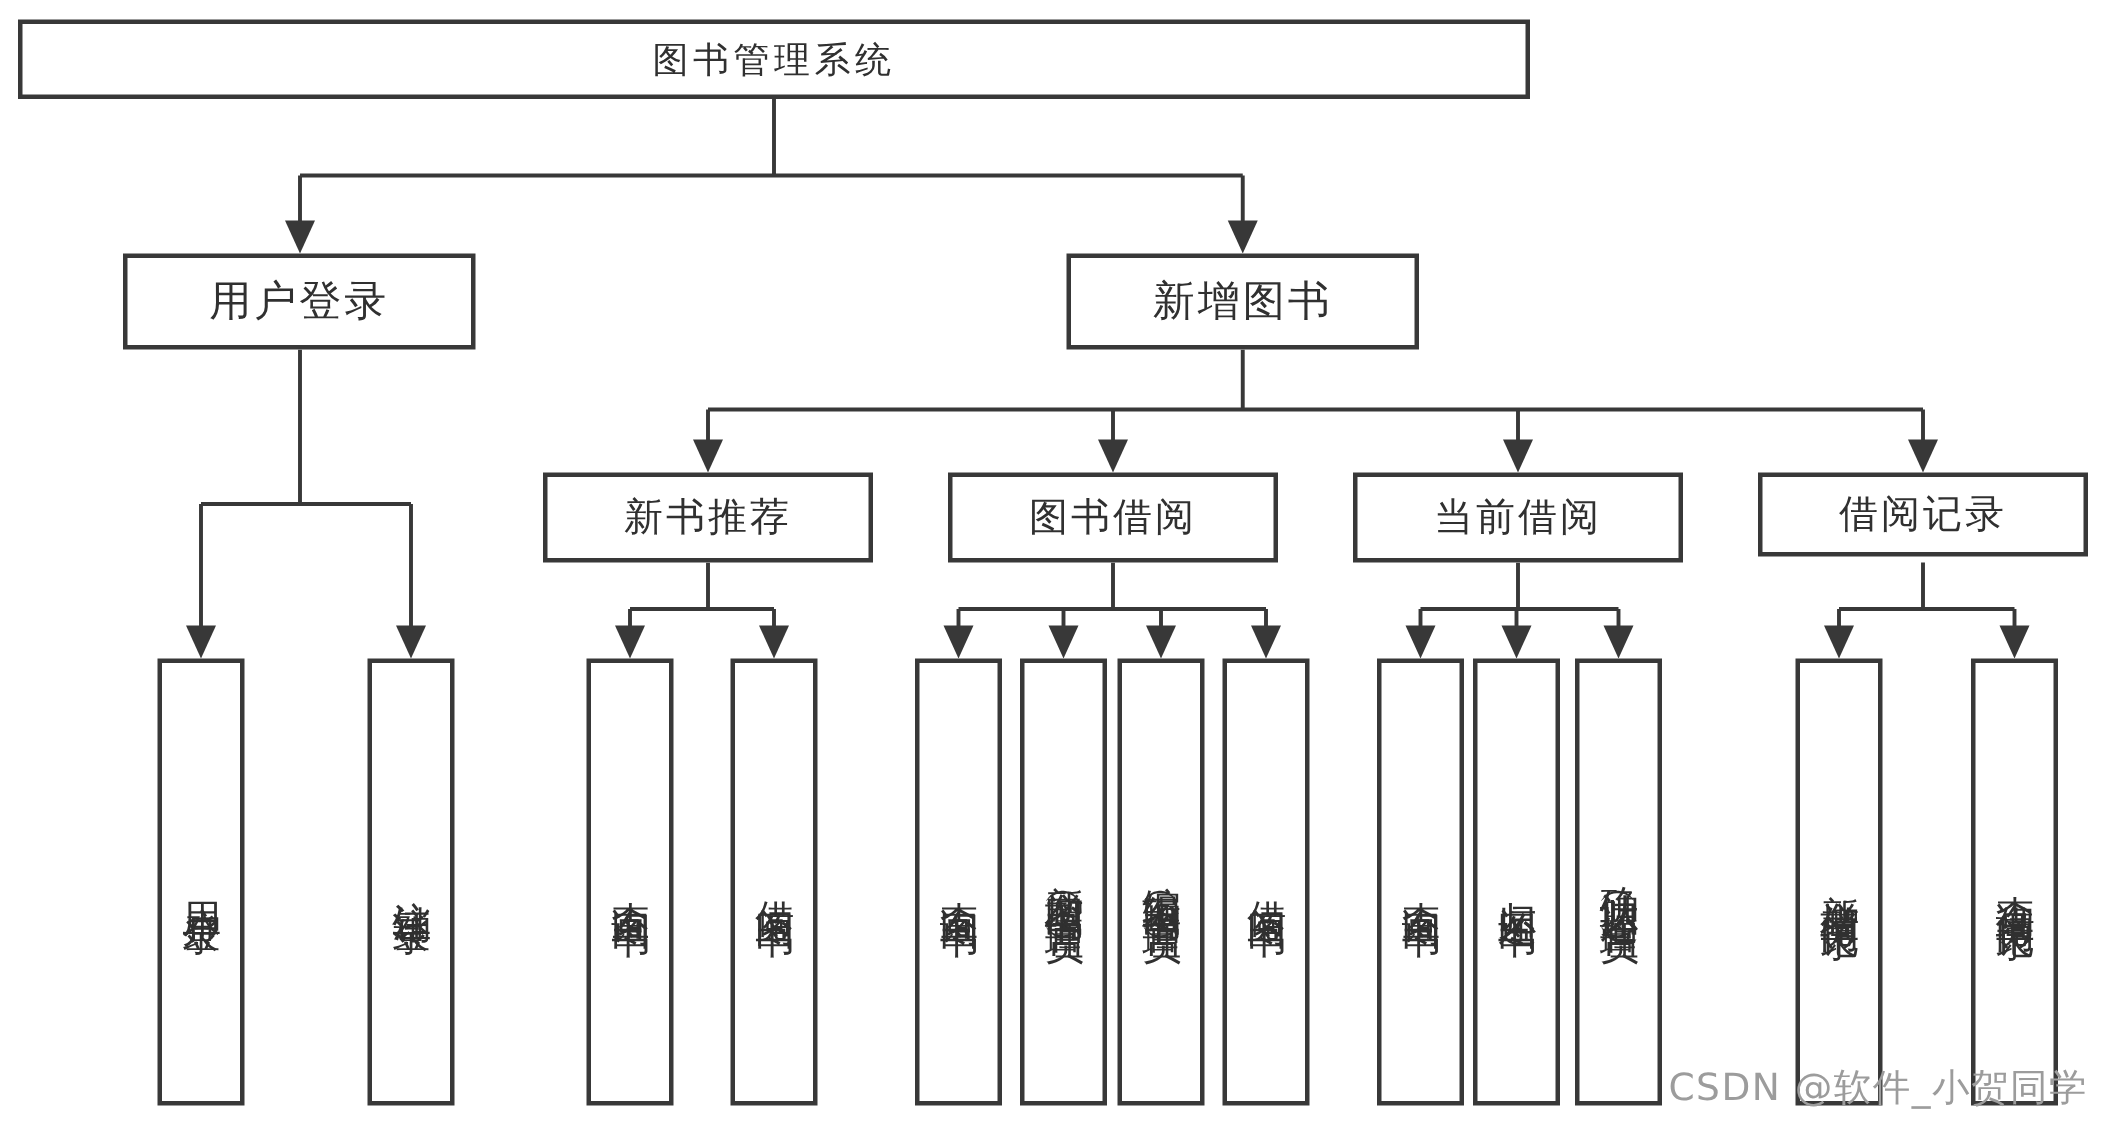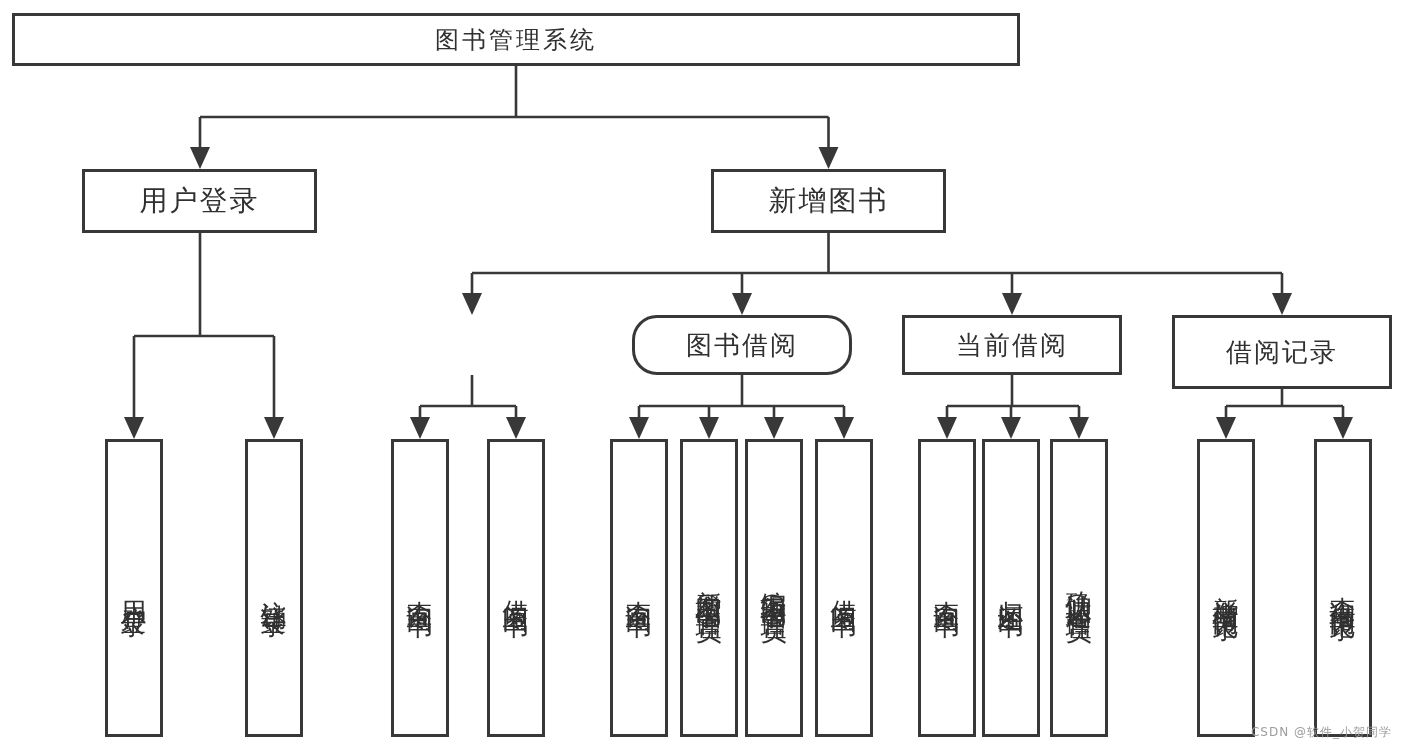--- a/index.html
+++ b/index.html
@@ -42,21 +42,21 @@
     writing-mode: vertical-rl;
     text-orientation: mixed;
     font-size: 26px;
     letter-spacing: 4px;
     line-height: 1;
   }
   .watermark {
     position: absolute;
     right: 13px;
     bottom: 6px;
-    font-size: 12px;
+    font-size: 25px;
     color: #9c9c9c;
     letter-spacing: 1px;
     white-space: nowrap;
   }
 </style>
 </head>
 <body>
 
 <div class="stage">
 
@@ -91,23 +91,24 @@
       <polygon points="1216,417 1236,417 1226,439"></polygon>
       <polygon points="1333,417 1353,417 1343,439"></polygon>
     </g>
   </svg>
 
   <div class="node h1" style="left:12px; top:13px; width:1008px; height:53px;">图书管理系统</div>
 
   <div class="node h2" style="left:82px; top:169px; width:235px; height:64px;">用户登录</div>
   <div class="node h2" style="left:711px; top:169px; width:235px; height:64px;">新增图书</div>
 
-  <div class="node h3" style="left:632px; top:315px; width:220px; height:60px;border-radius:25px;">图书借阅</div>
+  <div class="node h3" style="left:362px; top:315px; width:220px; height:60px;">新书推荐</div>
+  <div class="node h3" style="left:632px; top:315px; width:220px; height:60px;">图书借阅</div>
   <div class="node h3" style="left:902px; top:315px; width:220px; height:60px;">当前借阅</div>
-  <div class="node h3" style="left:1172px; top:315px; width:220px; height:74px;">借阅记录</div>
+  <div class="node h3" style="left:1172px; top:315px; width:220px; height:56px;">借阅记录</div>
 
   <div class="node vert" style="left:105px; top:439px; width:58px; height:298px;">用户登录</div>
   <div class="node vert" style="left:245px; top:439px; width:58px; height:298px;">注销登录</div>
 
   <div class="node vert" style="left:391px; top:439px; width:58px; height:298px;">查询图书</div>
   <div class="node vert" style="left:487px; top:439px; width:58px; height:298px;">借阅图书</div>
 
   <div class="node vert" style="left:610px; top:439px; width:58px; height:298px;">查询图书</div>
   <div class="node vert" style="left:680px; top:439px; width:58px; height:298px;">新增图书（管理员）</div>
   <div class="node vert" style="left:745px; top:439px; width:58px; height:298px;">编辑图书（管理员）</div>

